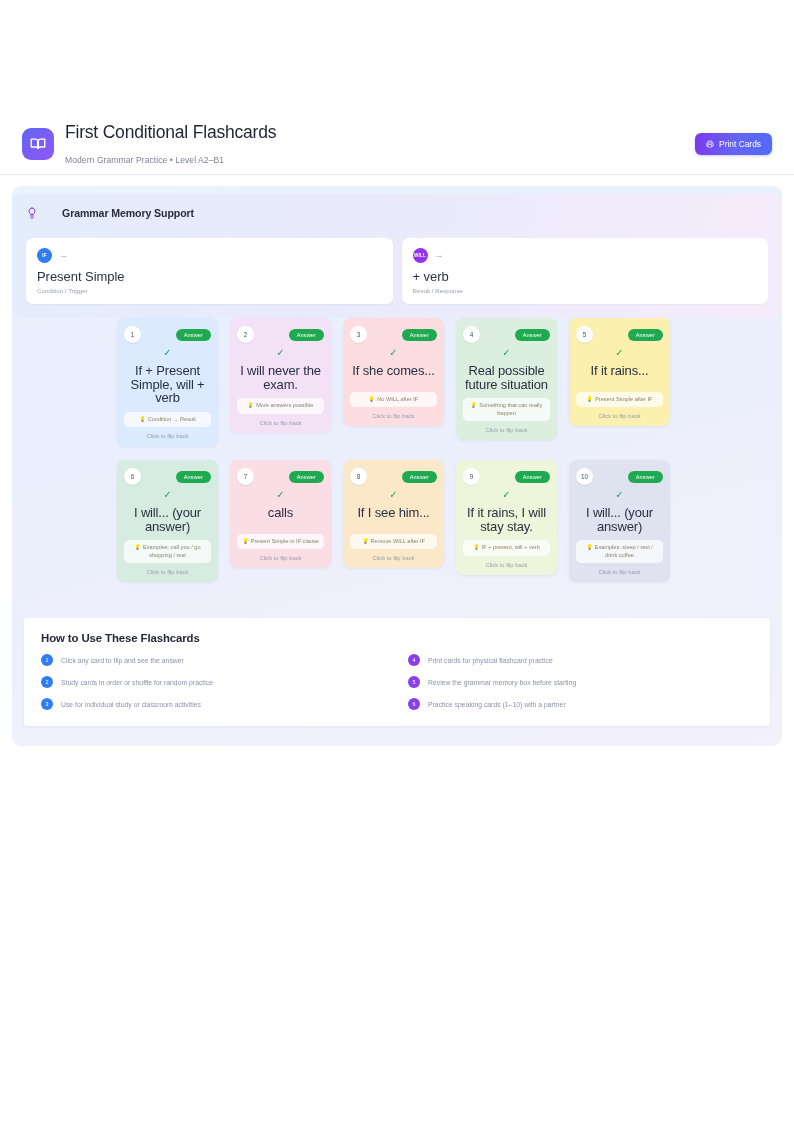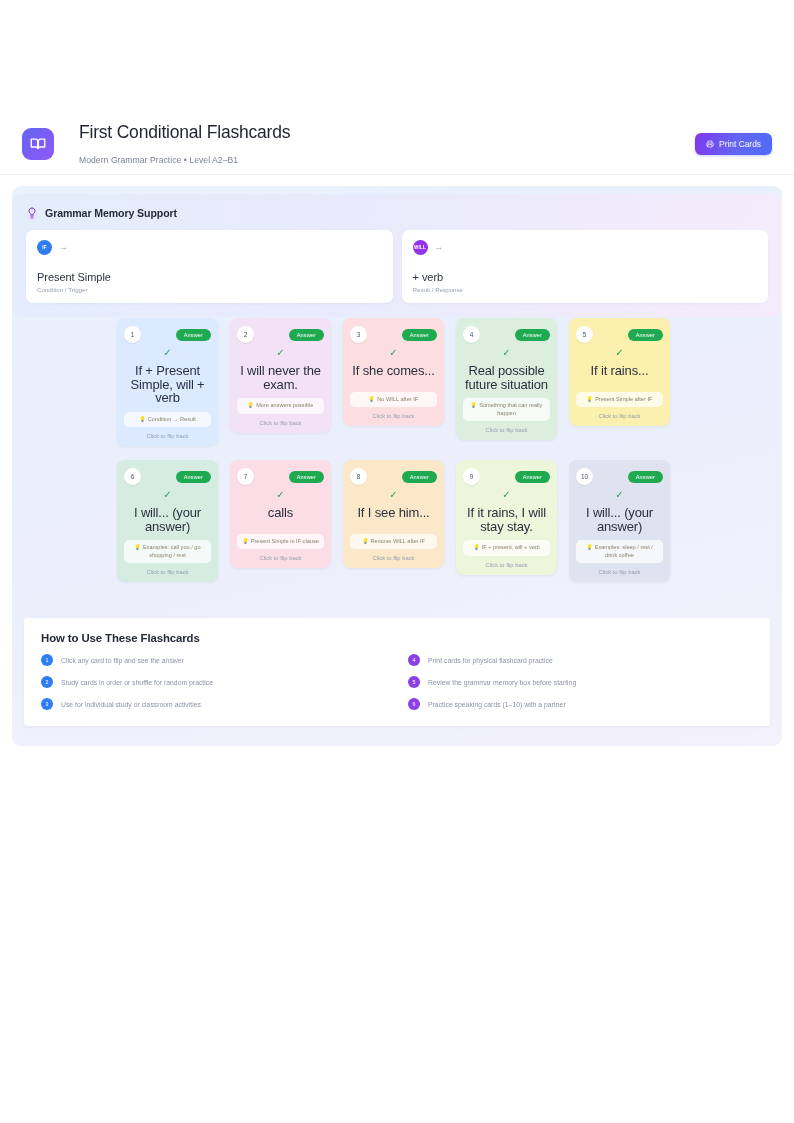--- a/index.html
+++ b/index.html
@@ -12,21 +12,21 @@
   .page { width: 794px; height: 1123px; position: relative; }
 
   
   .header-bar {
     position: absolute; left: 0; top: 113px; width: 794px; height: 62px;
     background: #ffffff;
     border-bottom: 1px solid #e9ecf3;
     display: flex; align-items: center;
     padding: 0 22px;
   }
-  .brand { display: flex; align-items: center; gap: 25px; }
+  .brand { display: flex; align-items: center; gap: 11px; }
   .logo-badge {
     width: 32px; height: 32px; border-radius: 9px;
     background: linear-gradient(135deg, #6366f1 0%, #7c5cf5 55%, #8b5cf6 100%);
     display: flex; align-items: center; justify-content: center;
     flex: 0 0 auto;
   }
   .logo-badge svg { display: block; }
   .title-wrap { display: flex; flex-direction: column; justify-content: center; }
   .app-title {
     font-size: 17.5px; font-weight: 400; color: #1f2430; letter-spacing: -0.2px;
@@ -53,40 +53,40 @@
     padding: 0;
   }
 
   
   .memory-box {
     position: absolute; left: 0; top: 8px; width: 770px;
     background: linear-gradient(100deg, #e4edfc 0%, #e9eafb 45%, #f5ecfb 100%);
     border-radius: 9px;
     padding: 12px 14px 14px 14px;
   }
-  .memory-head { display: flex; align-items: center; gap: 7px; margin-bottom: 10px; }
+  .memory-head { display: flex; align-items: center; gap: 24px; margin-bottom: 18px; }
   .memory-head .bulb { width: 12px; height: 14px; display: block; }
   .memory-title { font-size: 10.6px; font-weight: 700; color: #272d3b; letter-spacing: -0.1px; }
   .memory-grid { display: flex; gap: 9px; }
   .memory-card {
     flex: 1 1 0; background: #ffffff; border-radius: 7px;
     padding: 9px 11px 10px 11px; min-height: 56px;
     box-shadow: 0 1px 2px rgba(40,50,80,0.05);
   }
   .mc-top { display: flex; align-items: center; gap: 7px; height: 16px; }
   .chip {
     width: 15px; height: 15px; border-radius: 50%;
     display: flex; align-items: center; justify-content: center;
     font-size: 4.6px; font-weight: 700; color: #fff; letter-spacing: 0.2px;
   }
   .chip-if { background: #2f7df4; }
   .chip-will { background: #9333ea; }
   .arrow-ic { font-size: 9px; color: #9aa3b4; line-height: 1; }
   .warn-ic { font-size: 10px; color: #e23b3b; line-height: 1; }
-  .mc-main { font-size: 11px; color: #2c3240; margin-top: 16px; letter-spacing: -0.05px; }
+  .mc-main { font-size: 13px; color: #2c3240; margin-top: 6px; letter-spacing: -0.05px; }
   .mc-sub { font-size: 6.2px; color: #98a1b2; margin-top: 3px; }
 
   
   .cards-area { position: absolute; left: 105px; top: 132px; width: 566px; }
   .card-row { display: flex; gap: 12px; margin-bottom: 14px; align-items: flex-start; }
   .flashcard {
     width: 101px; min-height: 108px; border-radius: 8px;
     padding: 8px 7px 7px 7px; position: relative;
     display: flex; flex-direction: column; align-items: center;
     box-shadow: 0 1px 3px rgba(45,55,85,0.07);

